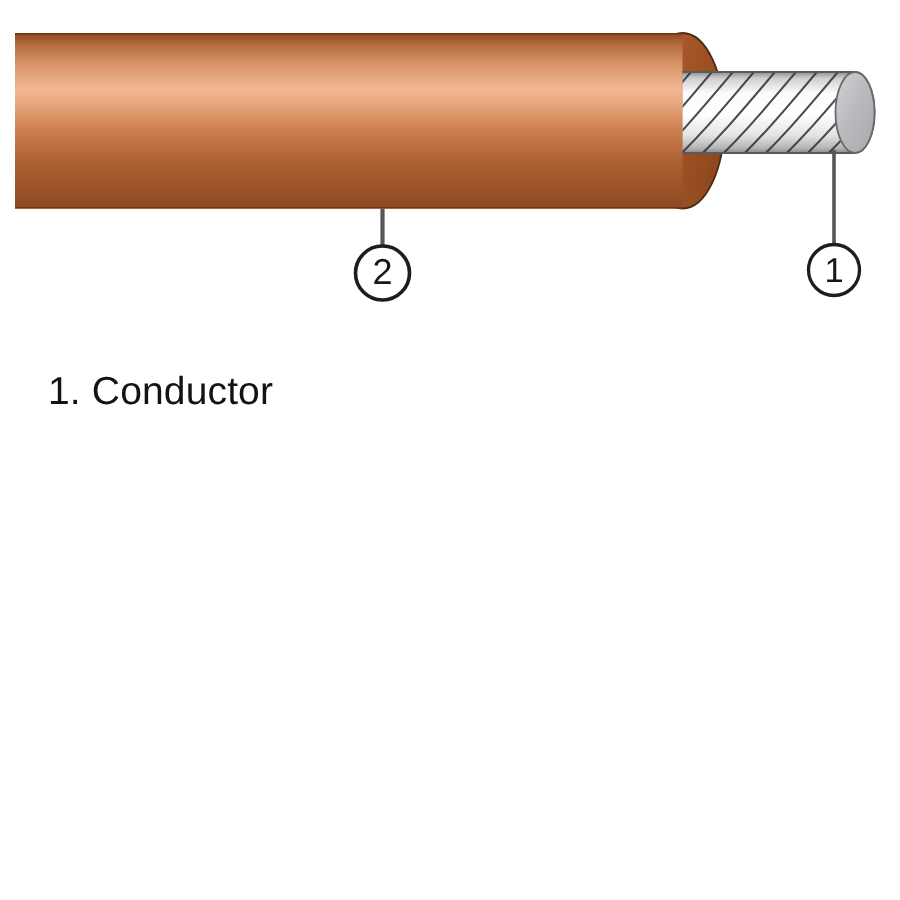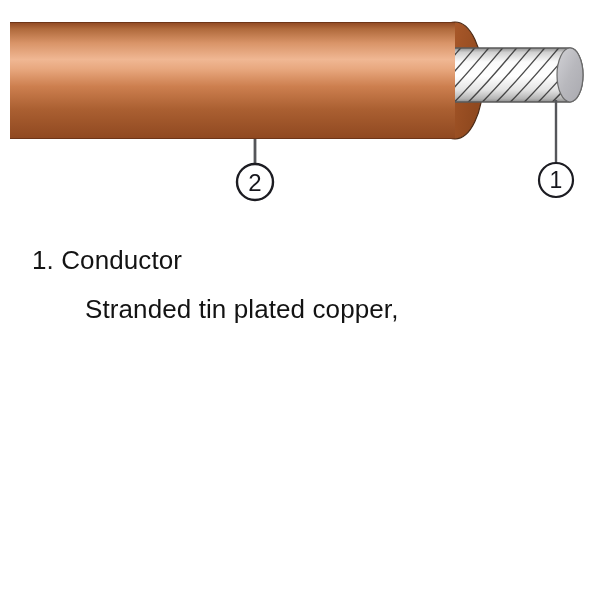--- a/index.html
+++ b/index.html
@@ -137,19 +137,18 @@
         <circle cx="255" cy="182" r="18" fill="#ffffff" stroke="#1c1c22" stroke-width="2.4"></circle>
         <text x="255" y="182" text-anchor="middle" dominant-baseline="central" font-family="Liberation Sans, sans-serif" font-size="24" fill="#16161c">2</text>
       </g>
     </svg>
   </div>
 
   <div id="legend">
 
     <div class="legend-item">
       <div class="legend-line head">1. Conductor</div>
-      <div class="legend-line sub">Stranded tin plated copper,</div>
     </div>
 
 
   </div>
 
 </div>
 
 </body></html>

